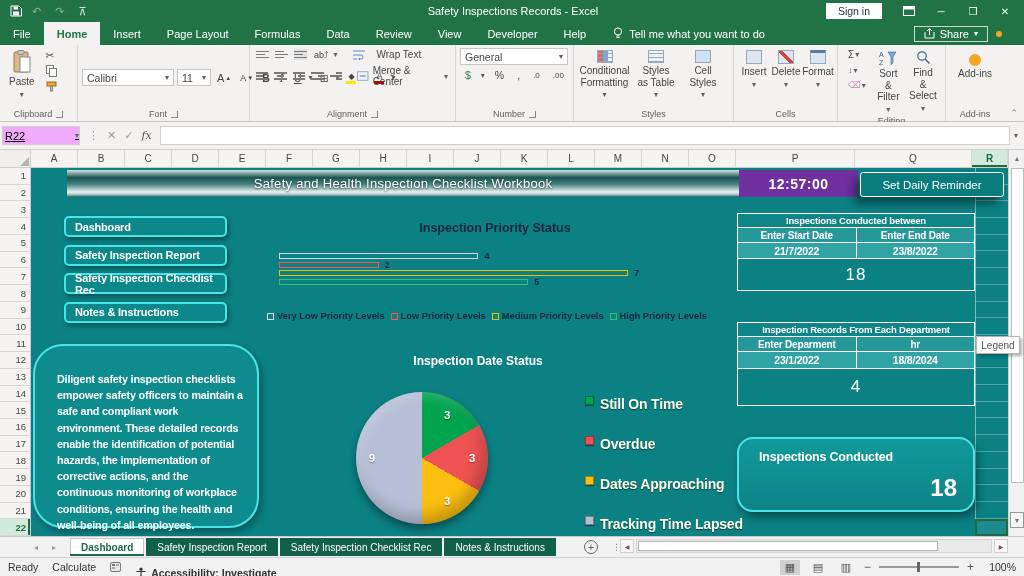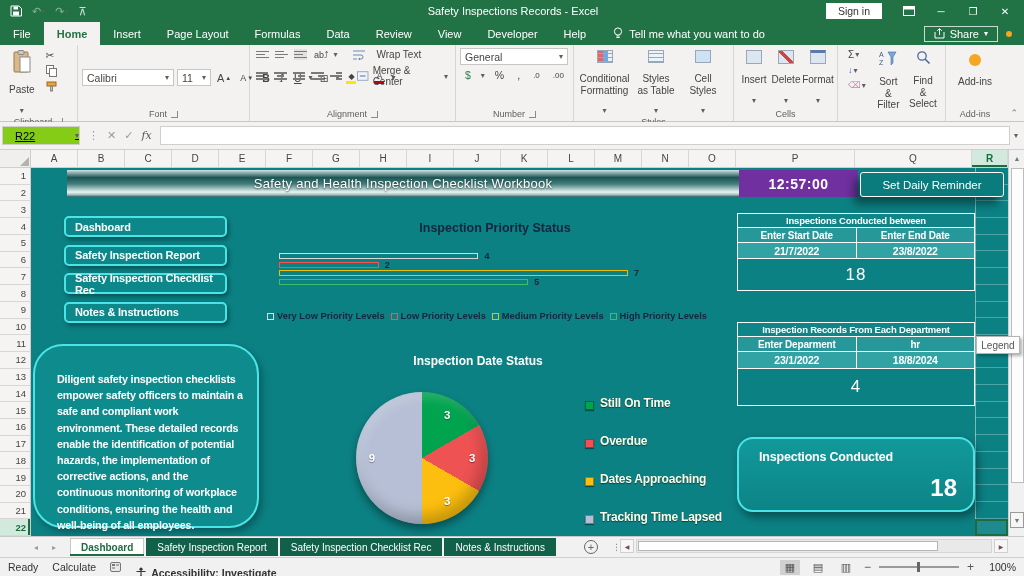--- a/index.html
+++ b/index.html
@@ -18,52 +18,52 @@
   .signin { background:#fff; color:#333; font-size:10.5px; padding:2px 12px; margin-right:10px; }
   .winbtn { width:30px; height:20px; display:flex; align-items:center; justify-content:center; font-size:10px; color:#fff; }
 
   
   #tabstrip { position:absolute; top:22px; left:0; width:1024px; height:23px; background:#217346; color:#fff;
     display:flex; align-items:stretch; }
   .tabs { display:flex; align-items:stretch; }
   .rtab { padding:0 13px; display:flex; align-items:center; font-size:11px; cursor:default; }
   .rtab.active { background:#f3f2f1; color:#217346; font-weight:bold; }
   .tellme { display:flex; align-items:center; gap:6px; margin-left:14px; font-size:11px; }
-  .strip-right { margin-left:auto; display:flex; align-items:center; gap:8px; padding-right:12px; }
+  .strip-right { margin-left:auto; display:flex; align-items:center; gap:8px; padding-right:22px; }
   .sharebox { border:1px solid rgba(255,255,255,.75); padding:1px 9px; display:flex; gap:5px; align-items:center; font-size:11px; }
   .orange-dot { width:6px; height:6px; border-radius:50%; background:#f5a623; }
 
   
   #ribbon { position:absolute; top:45px; left:0; width:1024px; height:77px; background:#f3f2f1;
     border-bottom:1px solid #c8c6c4; display:flex; color:#444; }
   .rgroup { display:flex; flex-direction:column; border-right:1px solid #d8d6d4; padding:3px 4px 0 4px; }
   .rg-body { flex:1; display:flex; align-items:flex-start; }
   .rg-label { height:14px; font-size:9px; color:#605e5c; text-align:center; display:flex; align-items:center; justify-content:center; gap:4px; }
   .launcher { width:7px; height:7px; border-right:1px solid #8a8886; border-bottom:1px solid #8a8886; }
   .bigbtn { display:flex; flex-direction:column; align-items:center; justify-content:center; font-size:10px;
-    padding:2px 5px; gap:10px; text-align:center; line-height:1.15; }
+    padding:2px 5px; gap:2px; text-align:center; line-height:1.15; }
   .dd { font-size:8px; color:#605e5c; }
   .combo { background:#fff; border:1px solid #c8c6c4; height:17px; display:flex; align-items:center;
     padding:0 4px; font-size:10.5px; justify-content:space-between; }
   .mini { font-size:10.5px; padding:1px 3px; display:flex; align-items:center; gap:1px; }
   .row { display:flex; align-items:center; }
   .al-icon { width:13px; height:11px; margin:1px 2px; display:flex; flex-direction:column; justify-content:center; gap:1.5px; }
   .al-icon i { display:block; height:1.5px; background:#7a7a7a; }
   .stackcol { display:flex; flex-direction:column; justify-content:center; gap:2px; padding:0 3px; }
   .sq-icon { width:16px; height:14px; border:1px solid #9aa7b8; background:
       linear-gradient(#dce6f1,#dce6f1); position:relative; }
   .grid-ico { width:16px; height:13px; background:
       repeating-linear-gradient(0deg,#9aa7b8 0 1px,#eef3fa 1px 4px),
       repeating-linear-gradient(90deg,#9aa7b8 0 1px,transparent 1px 5px); border:1px solid #9aa7b8; }
 
   
   #formulabar { position:absolute; top:122px; left:0; width:1024px; height:28px; background:#f3f2f1;
     display:flex; align-items:center; padding:0 2px; gap:4px; border-bottom:1px solid #d0cece; }
-  .namebox { width:78px; height:19px; background:#84cc16; border:1px solid #d0cece; display:flex; align-items:center;
-    font-size:11px; padding-left:12px; justify-content:space-between;text-decoration:underline; }
+  .namebox { width:78px; height:19px; background:#f0abfc; border:1px solid #d0cece; display:flex; align-items:center;
+    font-size:11px; padding-left:2px; justify-content:space-between;text-decoration:underline; }
   .fbtns { display:flex; align-items:center; gap:8px; color:#9a9a9a; font-size:11px; padding:0 4px; }
   .fx { font-family:"DejaVu Serif",serif; font-style:italic; color:#555; }
   .finput { flex:1; height:19px; background:#fff; border:1px solid #d0cece; }
 
   
   #colheaders { position:absolute; top:150px; left:0; width:1008px; height:18px; display:flex; background:#f5f4f3; border-bottom:1px solid #cfcecd; }
   .corner { width:31px; height:100%; border-right:1px solid #cfcecd; position:relative; background:#f0efee; }
   .corner::after { content:""; position:absolute; right:1px; bottom:1px; border-left:9px solid transparent; border-bottom:9px solid #b5b3b1; }
   .colh { display:flex; align-items:center; justify-content:center; font-size:10px; color:#444;
     border-right:1px solid #d8d6d4; height:100%; }
@@ -106,21 +106,21 @@
   #bar-legend { left:272px; top:311px; width:430px; display:flex; justify-content:center; gap:6px; }
   .bl-item { display:flex; align-items:center; gap:3px; font-size:9.3px; font-weight:bold; color:#16253d; white-space:nowrap; }
   .bl-sq { width:7px; height:7px; border:1.6px solid; background:transparent; }
 
   #piechart-title { left:378px; top:354px; width:200px; text-align:center; font-size:12px; font-weight:bold; color:#fff; }
   #pie { left:356px; top:392px; width:132px; height:132px; border-radius:50%;
     box-shadow:0 5px 9px rgba(0,0,0,.4), inset -5px -8px 14px rgba(0,0,0,.22), inset 4px 6px 10px rgba(255,255,255,.18); }
   .pie-label { position:absolute; color:#fff; font-size:11.5px; font-weight:bold; text-shadow:0 1px 1px rgba(0,0,0,.4);
     transform:translate(-50%,-50%); }
   #pie-legend { left:585px; top:396px; display:flex; flex-direction:column; gap:24px; }
-  .pl-item { display:flex; align-items:flex-end; gap:6px; font-size:12px; font-weight:bold; color:#fefee8;
+  .pl-item { display:flex; align-items:flex-start; gap:6px; font-size:14px; font-weight:bold; color:#fefee8;
     text-shadow:0 1px 1px rgba(0,0,0,.5); letter-spacing:-.2px; }
   .pl-sq { width:9px; height:9px; border:1px solid rgba(0,0,0,.35); box-shadow:0 1px 1px rgba(0,0,0,.4); }
 
   .dtable { position:absolute; left:737px; width:238px; border:1.5px solid #fff; color:#fff; text-align:center; letter-spacing:-.2px; }
   .dt-title { background:#0f8587; border-bottom:1.5px solid #fff; font-size:9.5px; font-weight:bold; display:flex; align-items:center; justify-content:center; }
   .dt-cols, .dt-vals { display:flex; }
   .dt-cols > div { flex:1; background:#27989a; border-bottom:1.5px solid #fff; font-size:10px; font-weight:bold; display:flex; align-items:center; justify-content:center; }
   .dt-cols > div:first-child, .dt-vals > div:first-child { border-right:1.5px solid #fff; }
   .dt-vals > div { flex:1; background:#31a3a5; border-bottom:1.5px solid #fff; font-size:10.5px; font-weight:bold; display:flex; align-items:center; justify-content:center; }
   .dt-result { background:#0c8184; display:flex; align-items:center; justify-content:center; font-size:17px; letter-spacing:1px; }

